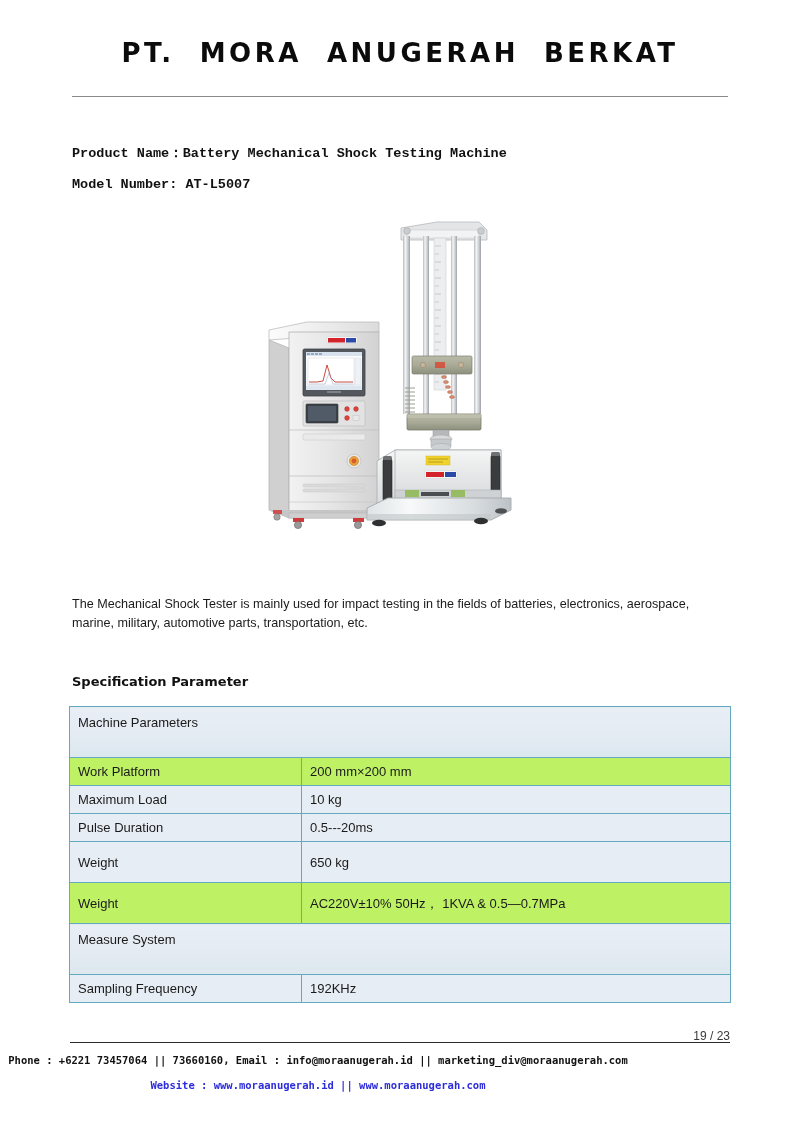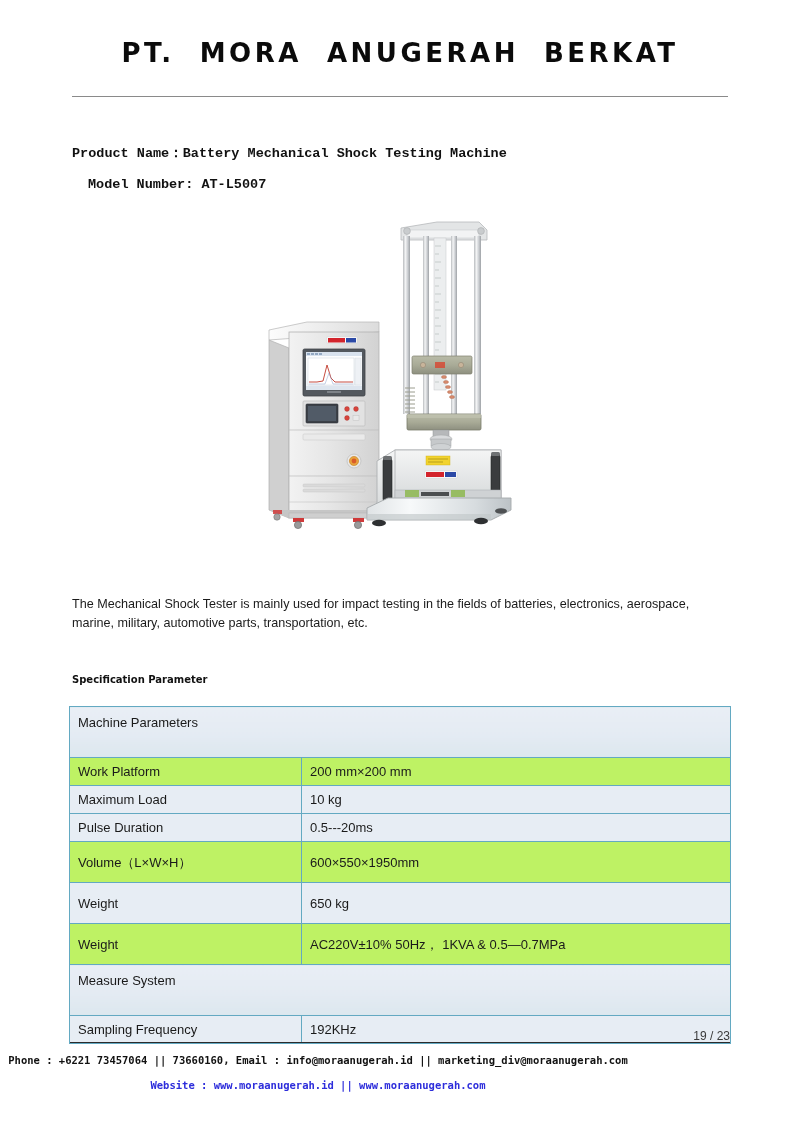--- a/index.html
+++ b/index.html
@@ -49,21 +49,21 @@
   .product-line {
     position: absolute;
     left: 72px;
     font-family: Liberation Mono, monospace;
     font-weight: bold;
     font-size: 13.5px;
     color: #111111;
     white-space: pre;
   }
   .product-line.name  { top: 144px; }
-  .product-line.model { top: 177px; margin-left: 16px; }
+  .product-line.model { top: 177px; }
 
   
   .photo-wrap {
     position: absolute;
     left: 255px;
     top: 218px;
     width: 270px;
     height: 330px;
   }
   .photo-wrap svg { display: block; }
@@ -80,21 +80,21 @@
     color: #1b1b1b;
   }
 
   
   .spec-heading {
     position: absolute;
     left: 72px;
     top: 674px;
     font-family: "DejaVu Sans", sans-serif;
     font-weight: bold;
-    font-size: 10px;
+    font-size: 13px;
     color: #111111;
   }
 
   
   .spec-table {
     position: absolute;
     left: 69px;
     top: 706px;
     width: 662px;
     border-collapse: collapse;
@@ -385,24 +385,20 @@
         <td>200 mm×200 mm</td>
       </tr>
       <tr class="row-b">
         <td>Maximum Load</td>
         <td>10 kg</td>
       </tr>
       <tr class="row-b">
         <td>Pulse Duration</td>
         <td>0.5---20ms</td>
       </tr>
-      <tr class="row-a tall">
-        <td>Volume（L×W×H）</td>
-        <td>600×550×1950mm</td>
-      </tr>
       <tr class="row-b tall">
         <td>Weight</td>
         <td>650 kg</td>
       </tr>
       <tr class="row-a tall">
         <td>Weight</td>
         <td>AC220V±10% 50Hz， 1KVA &amp; 0.5—0.7MPa</td>
       </tr>
 
       <tr class="section-row alt">

